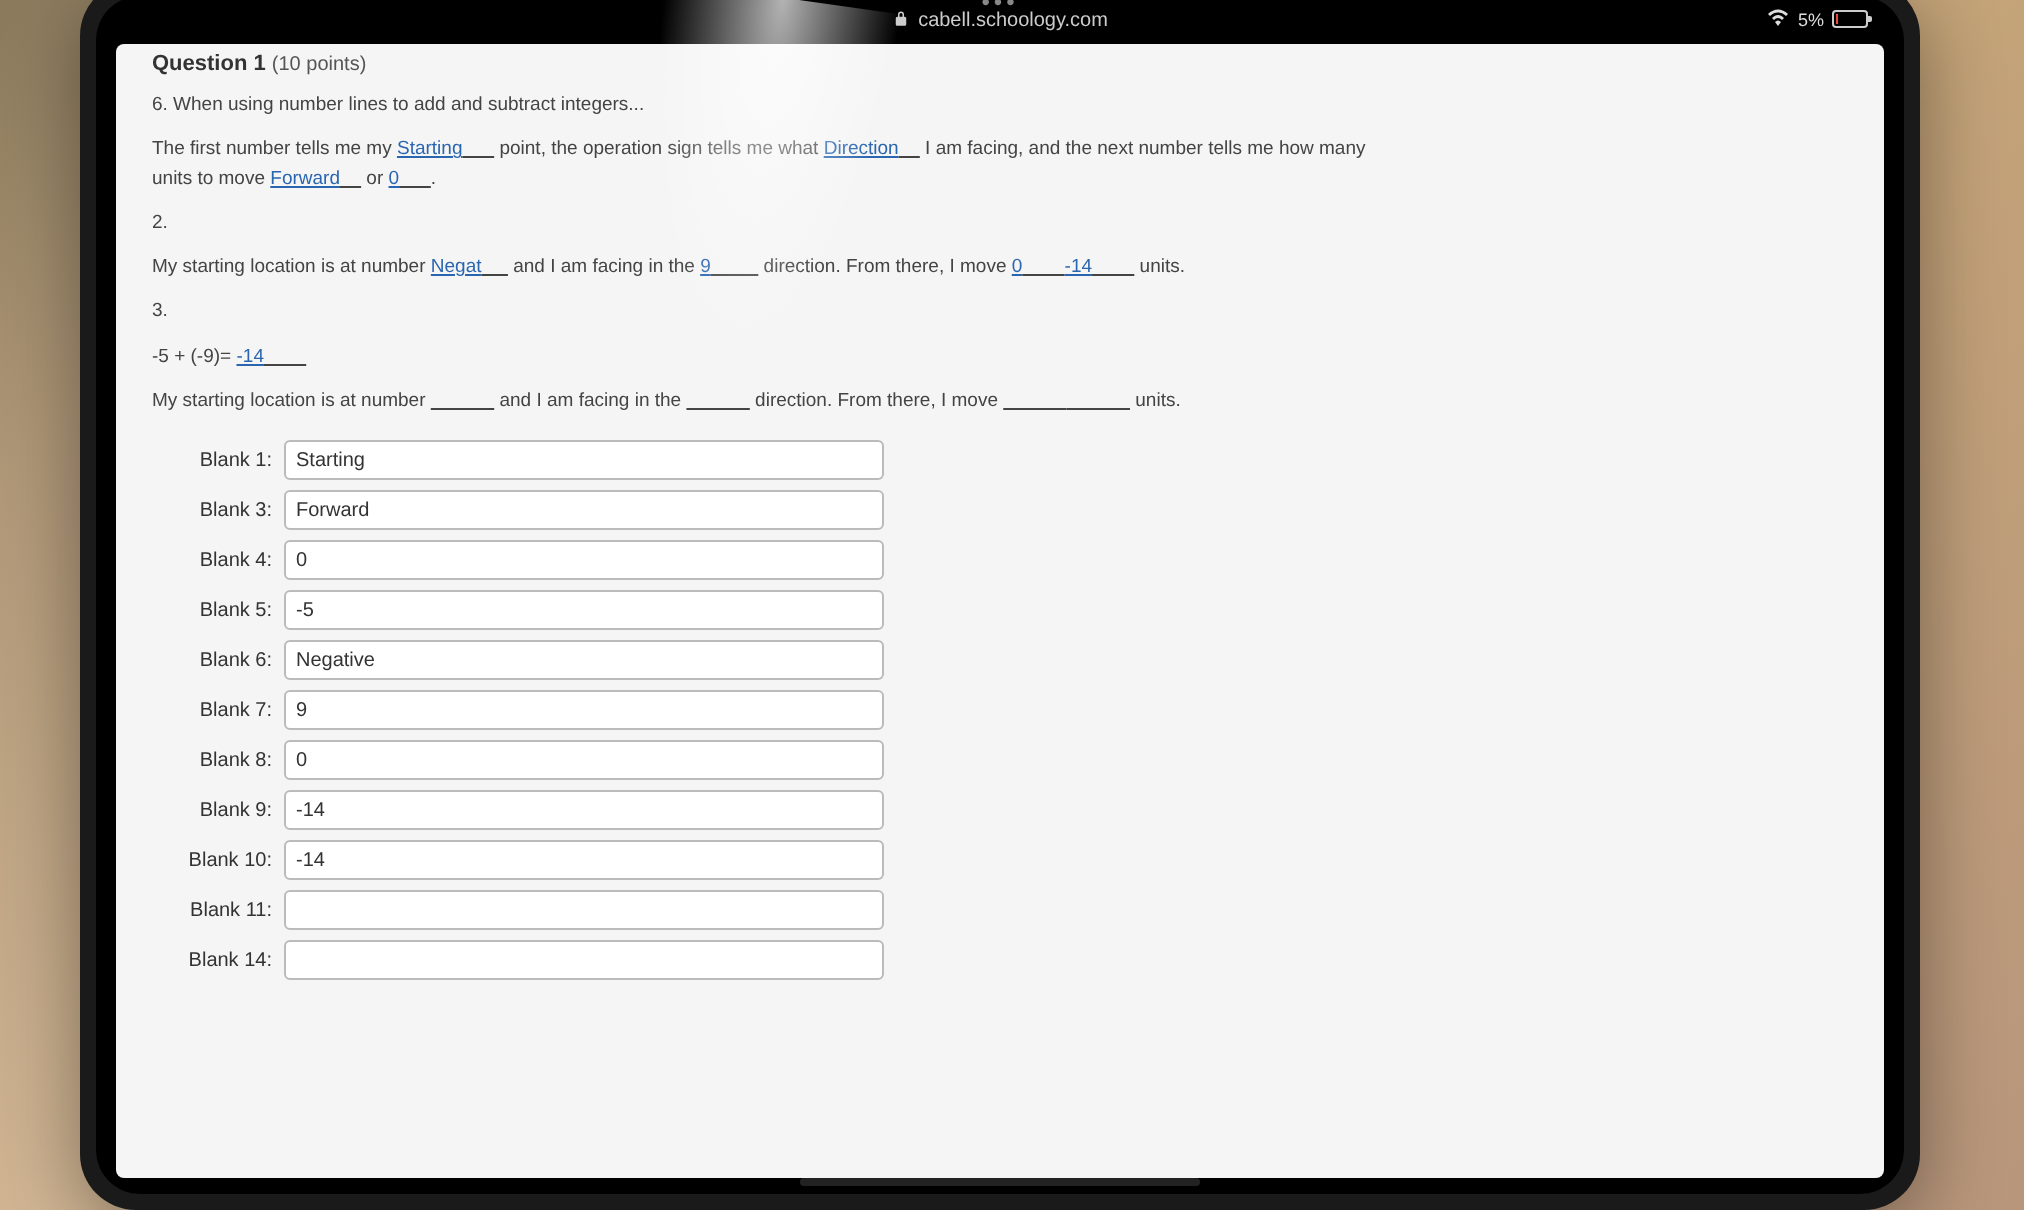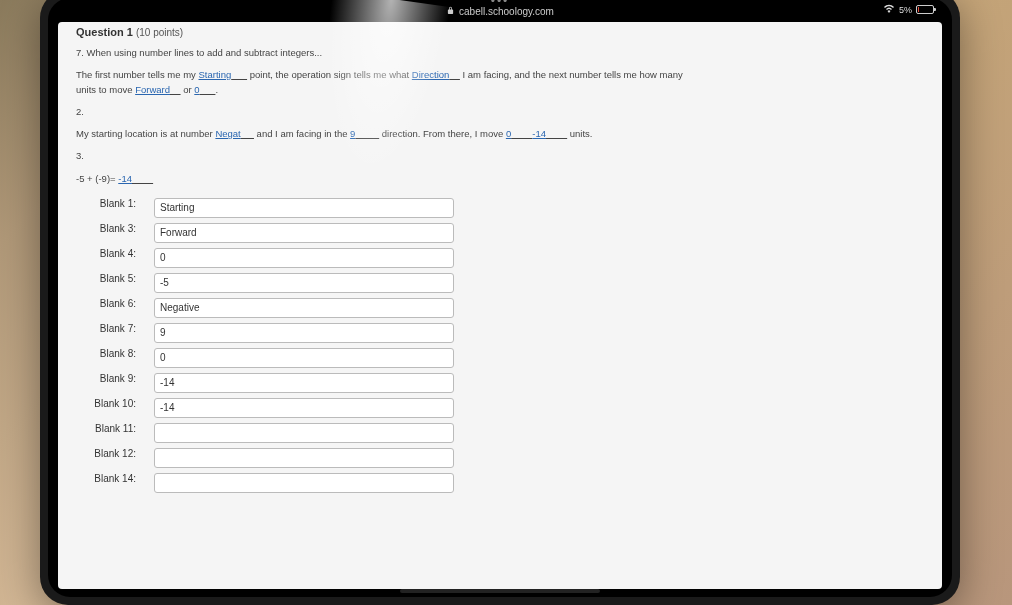--- a/index.html
+++ b/index.html
@@ -105,22 +105,22 @@
     color: #333;
   }
   .q-header { font-weight: bold; font-size: 11px; margin-bottom: 8px; }
   .q-header .pts { font-weight: normal; color: #555; font-size: 10px; }
   .qtext { margin-bottom: 8px; line-height: 1.5; font-size: 9.5px; color: #444;}
   .underline { text-decoration: underline; color: #2a66b0; }
   .blank-line { text-decoration: underline; white-space: pre; }
   .answers { margin-top: 12px; padding-left: 8px; }
   .answer-row {
     display: flex;
-    align-items: flex-start;
-    gap: 18px;
+    align-items: center;
+    gap: 6px;
     margin-bottom: 5px;
   }
   .answer-label {
     font-size: 10px;
     color: #333;
     width: 52px;
     text-align: right;
     font-weight: 500;
   }
   .answer-input {
@@ -184,36 +184,39 @@
           </span>
       </span>
     </div>
 
     <div class="content">
       <div class="q-header">
         <span>Question 1</span>
         <span class="pts">(10 points)</span>
       </div>
 
-      <div class="qtext">7. When using number lines to add and subtract integers...</div>
+      <div class="qtext">6. When using number lines to add and subtract integers...</div>
 
       <div class="qtext">
         <span>The first number tells me my </span><span class="underline">Starting</span><span class="blank-line">      </span><span> point, the operation sign tells me what </span><span class="underline">Direction</span><span class="blank-line">    </span><span> I am facing, and the next number tells me how many</span><br>
         <span>units to move </span><span class="underline">Forward</span><span class="blank-line">    </span><span> or </span><span class="underline">0</span><span class="blank-line">      </span>.
       </div>
 
       <div class="qtext">2.</div>
       <div class="qtext">
         <span>My starting location is at number </span><span class="underline">Negat</span><span class="blank-line">     </span><span> and I am facing in the </span><span class="underline">9</span><span class="blank-line">         </span><span> direction. From there, I move </span><span class="underline">0</span><span class="blank-line">        </span><span class="underline">-14</span><span class="blank-line">        </span><span> units.</span>
       </div>
 
       <div class="qtext">3.</div>
       <div class="qtext">
         <span>-5 + (-9)= </span><span class="underline">-14</span><span class="blank-line">        </span>
       </div>
+      <div class="qtext">
+        <span>My starting location is at number </span><span class="blank-line">            </span><span> and I am facing in the </span><span class="blank-line">            </span><span> direction. From there, I move </span><span class="blank-line">            </span><span class="blank-line">            </span><span> units.</span>
+      </div>
 
       <div class="answers" id="answers">
           <div class="answer-row">
             <span class="answer-label">Blank 1:</span>
             <input class="answer-input" type="text" value="Starting" style="">
           </div>
           <div class="answer-row">
             <span class="answer-label">Blank 3:</span>
             <input class="answer-input" type="text" value="Forward" style="">
           </div>
@@ -240,24 +243,20 @@
           <div class="answer-row">
             <span class="answer-label">Blank 9:</span>
             <input class="answer-input" type="text" value="-14" style="">
           </div>
           <div class="answer-row">
             <span class="answer-label">Blank 10:</span>
             <input class="answer-input" type="text" value="-14" style="">
           </div>
           <div class="answer-row">
             <span class="answer-label">Blank 11:</span>
-            <input class="answer-input" type="text" style="">
-          </div>
-          <div class="answer-row">
-            <span class="answer-label">Blank 12:</span>
             <input class="answer-input" type="text" style="">
           </div>
           <div class="answer-row">
             <span class="answer-label">Blank 14:</span>
             <input class="answer-input" type="text" style="">
           </div>
         </div>
     </div>
 
     <div class="home-indicator"></div>

